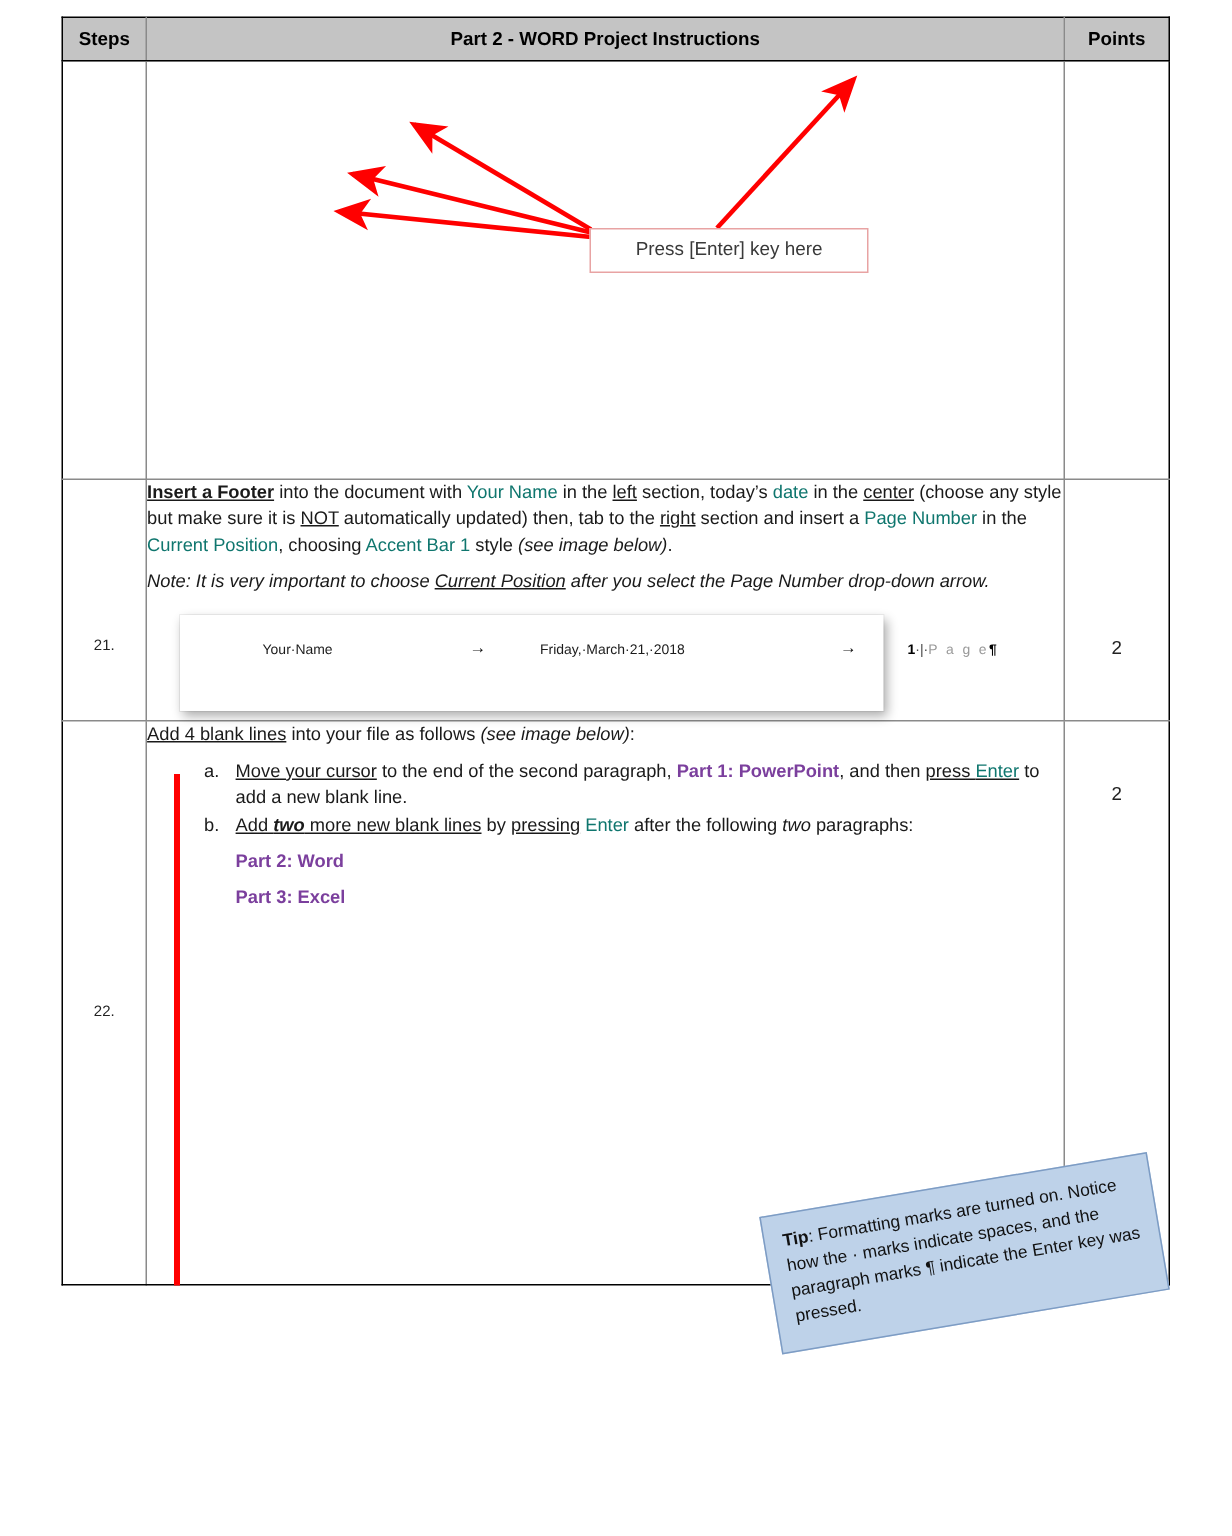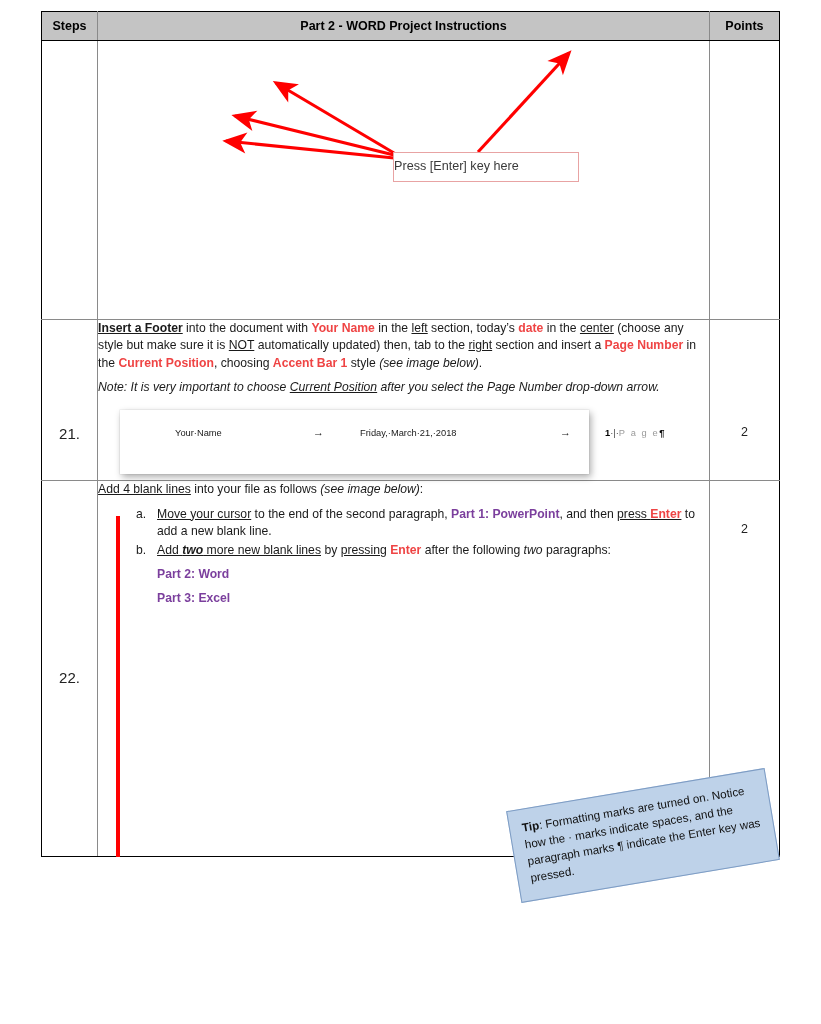--- a/index.html
+++ b/index.html
@@ -56,21 +56,21 @@
     line-height: 28px;
     text-align: center;
     vertical-align: middle;
     color: #000;
   }
   thead th.th-steps { border-left: 1px solid #000 !important; }
   thead th.th-points { border-right: 1px solid #000 !important; }
 
   td.steps-cell {
     text-align: center;
-    font-size: 15px;
+    font-size: 10px;
     color: #222;
     border-left: 1px solid #000 !important;
     position: relative;
   }
   td.points-cell {
     text-align: center;
     font-size: 12.5px;
     color: #222;
     border-right: 1px solid #000 !important;
     position: relative;
@@ -99,39 +99,39 @@
   .callout {
     position: absolute;
     left: 295px;
     top: 111px;
     width: 186px;
     height: 30px;
     border: 1px solid #e8a3a3;
     background: #fff;
     display: flex;
     align-items: center;
-    justify-content: flex-start;
+    justify-content: center;
     font-size: 12.6px;
     color: #3a3a3a;
     box-sizing: border-box;
     z-index: 3;
   }
   .arrow-svg {
     position: absolute;
     left: 0; top: 0;
     width: 611px;
     height: 278px;
     z-index: 2;
   }
 
   
   .u { text-decoration: underline; }
   .b { font-weight: bold; }
   .i { font-style: italic; margin-top: 36px; }
-  .blue { color: #ef4444; font-weight: bold; }
+  .blue { color: #0f766e; font-weight: normal; }
   .purple { color: #7b3f9d; font-weight: bold; }
 
   p.para { margin: 0 0 7px 0; }
   p.para:last-child { margin-bottom: 0; }
 
   
   .footer-img-wrap {
     position: relative;
     margin: 14px 0 6px 22px;
     width: 546px;

